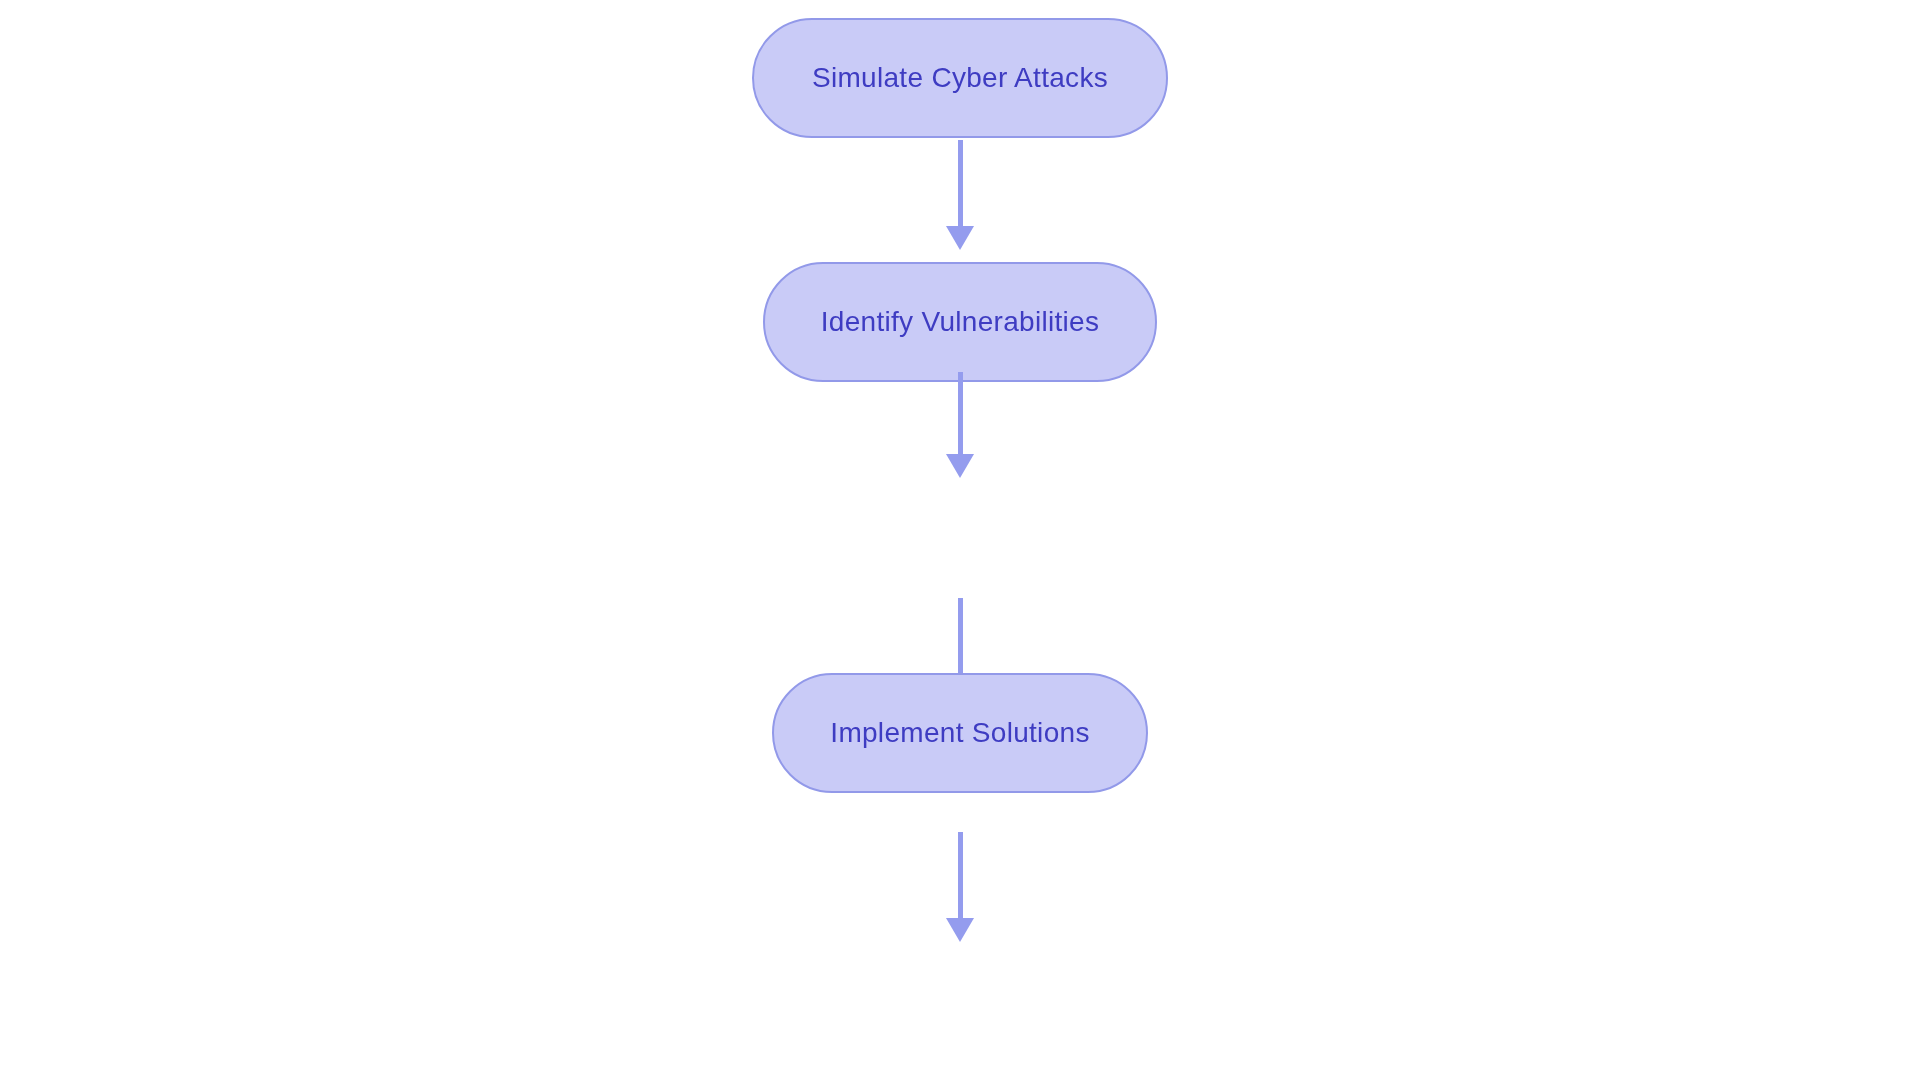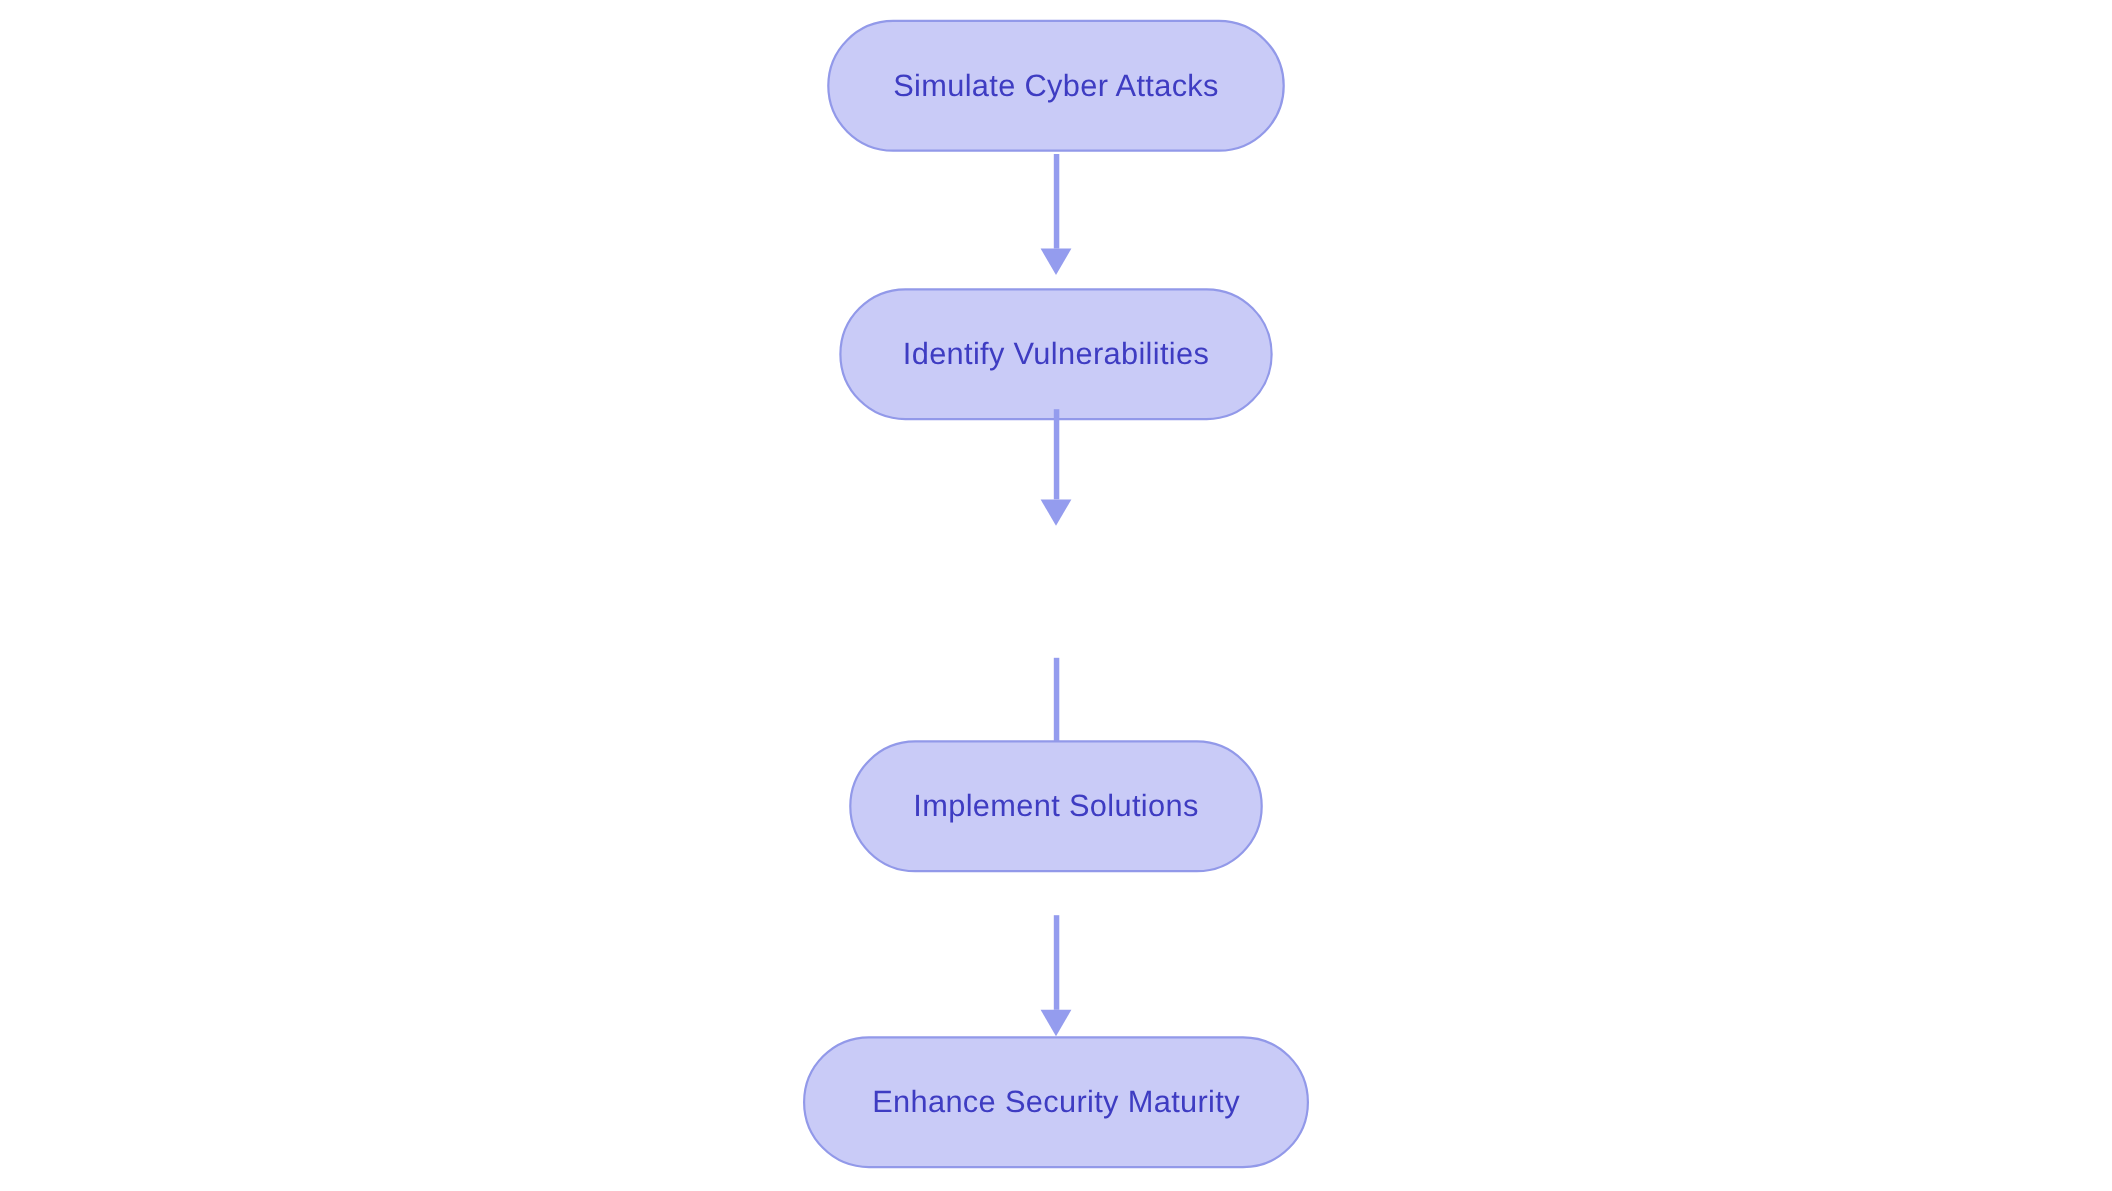--- a/index.html
+++ b/index.html
@@ -103,17 +103,14 @@
 
   <div class="flow-node n4">
     <span class="node-label">Implement Solutions</span>
   </div>
 
   <div class="flow-arrow a4">
     <div class="arrow-line"></div>
     <div class="arrow-head"></div>
   </div>
 
-  <div class="flow-node n5">
-    <span class="node-label">Enhance Security Maturity</span>
-  </div>
 
 </div>
 
 </body></html>

